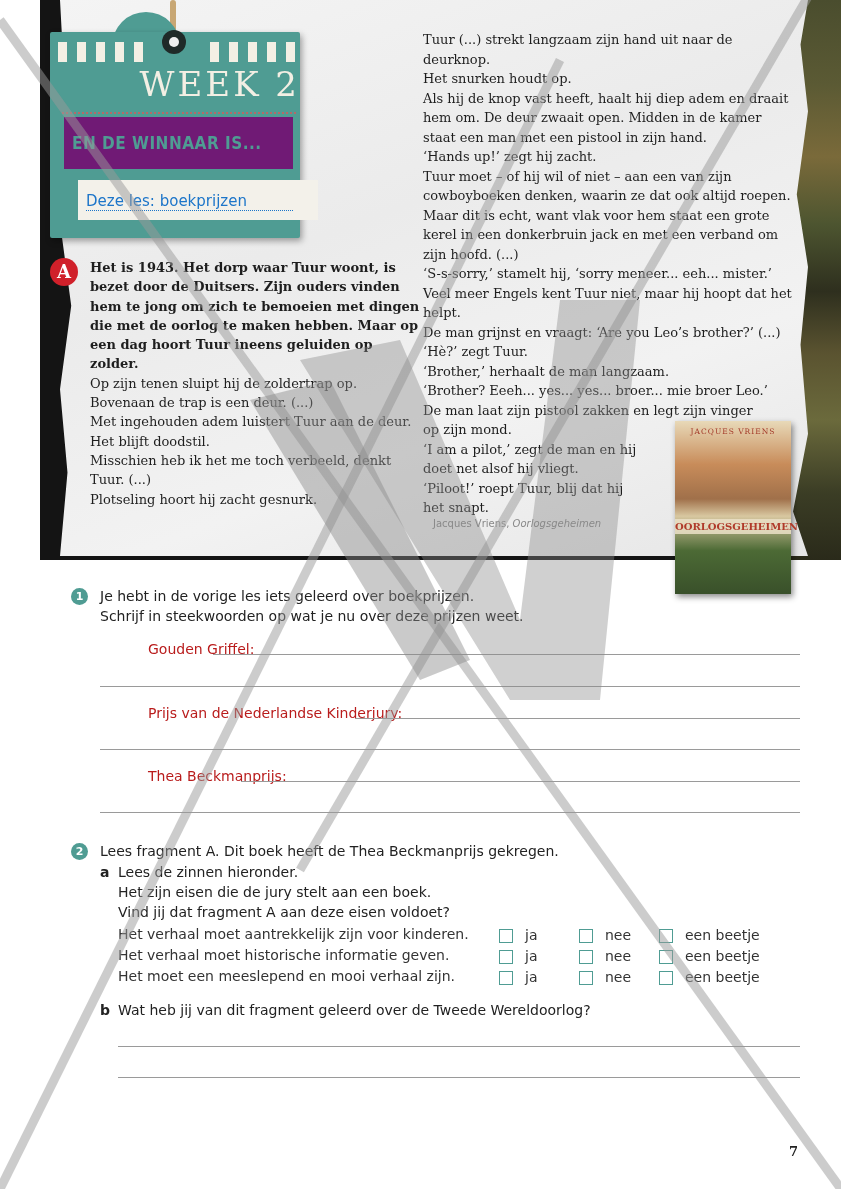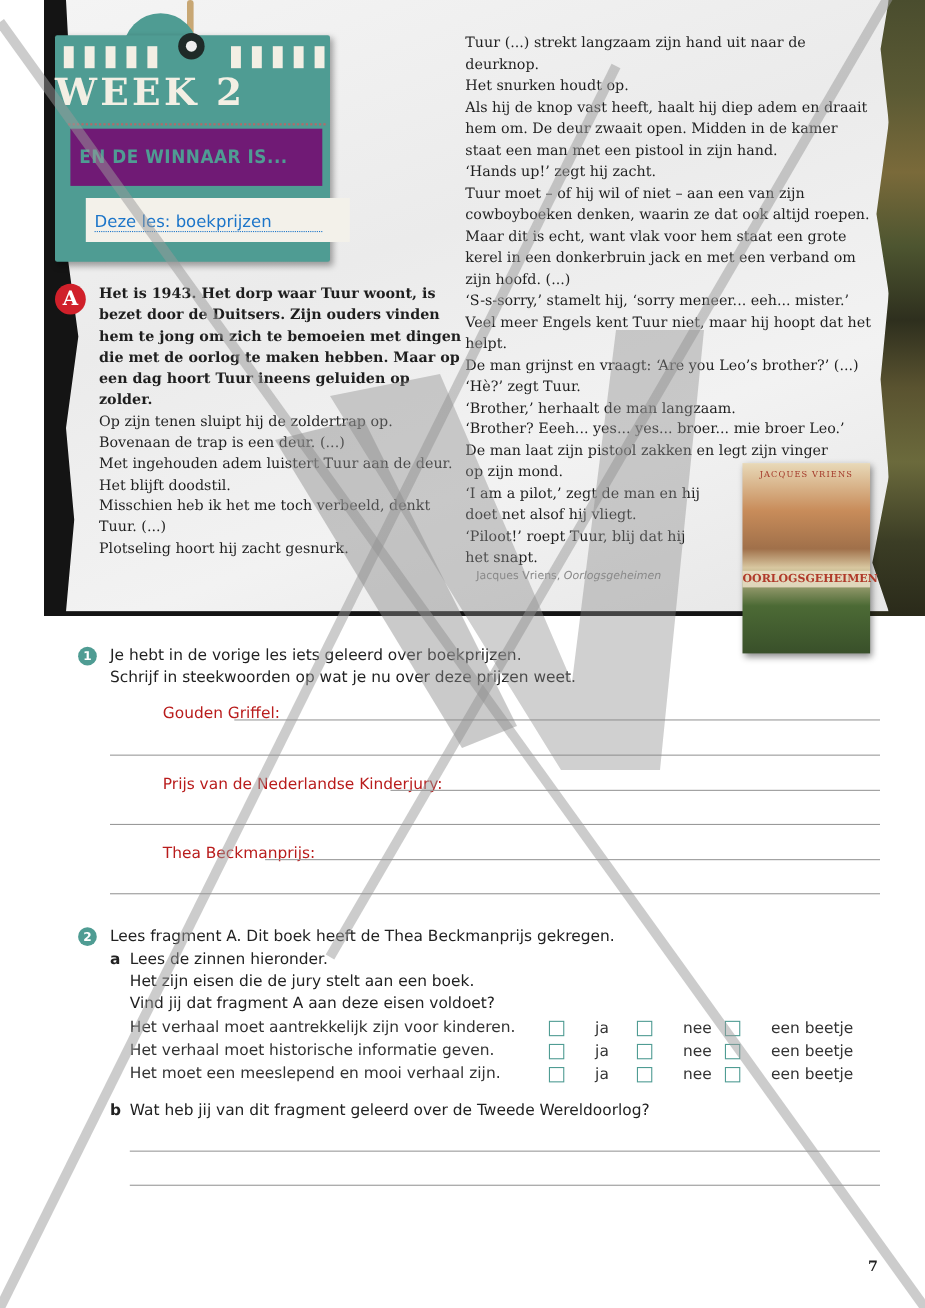--- a/index.html
+++ b/index.html
@@ -12,21 +12,21 @@
     clip-path:polygon(0 0,100% 0,99% 8%,100% 20%,98.5% 35%,100% 48%,99% 62%,100% 78%,98% 92%,100% 100%,0 100%,1% 85%,0 70%,1.5% 55%,0 40%,1% 25%);}
   
   .tag{position:absolute;left:50px;top:32px;width:250px;height:206px;background:#4f9c93;border-radius:2px;box-shadow:2px 3px 6px rgba(0,0,0,.35);}
   .tag-top{position:absolute;left:112px;top:12px;width:68px;height:40px;background:#4f9c93;border-radius:34px 34px 0 0;}
   .tag-hole{position:absolute;left:162px;top:30px;width:24px;height:24px;border-radius:50%;background:#1f2a28;}
   .tag-hole::after{content:"";position:absolute;left:7px;top:7px;width:10px;height:10px;border-radius:50%;background:#eee;}
   .string{position:absolute;left:170px;top:0;width:6px;height:40px;background:#c8a774;border-radius:3px;}
   .bars{position:absolute;left:58px;top:42px;display:flex;gap:10px;}
   .bars span{display:block;width:9px;height:20px;background:#f3efe4;}
   .bars.r{left:210px;}
-  .week{position:absolute;left:50px;top:64px;width:250px;text-align:left;font-family:"DejaVu Serif",serif;font-weight:bold;font-size:34px;letter-spacing:3px;color:#f3efe4;}
+  .week{position:absolute;left:50px;top:64px;width:250px;text-align:right;font-family:"DejaVu Serif",serif;font-weight:normal;font-size:34px;letter-spacing:3px;color:#f3efe4;}
   .dots{position:absolute;left:62px;top:112px;width:234px;border-top:2px dotted #b26a6a;}
   .winbox{position:absolute;left:64px;top:117px;width:229px;height:52px;background:#701a75;}
   .winbox span{position:absolute;left:8px;top:16px;font-family:"DejaVu Sans Condensed","DejaVu Sans",sans-serif;font-weight:bold;font-size:17px;color:#4f9c93;letter-spacing:.5px;}
   .lesbox{position:absolute;left:78px;top:180px;width:240px;height:40px;background:#f3f1ea;}
   .lesbox span{position:absolute;left:8px;top:12px;font-size:15px;color:#1c75c9;border-bottom:1px dotted #1c75c9;padding-right:46px;}
   
   .badgeA{position:absolute;left:50px;top:258px;width:28px;height:28px;border-radius:50%;background:#d0202a;color:#fff;font-family:"DejaVu Serif",serif;font-weight:bold;font-size:18px;text-align:center;line-height:28px;}
   .fragL{position:absolute;left:90px;top:258px;width:330px;font-family:"DejaVu Serif",serif;font-size:13px;line-height:19.3px;color:#1e1e1e;}
   .fragL .intro{font-weight:bold;}
   .fragR{position:absolute;left:423px;top:30px;width:375px;font-family:"DejaVu Serif",serif;font-size:13px;line-height:19.5px;color:#1e1e1e;}
@@ -34,21 +34,21 @@
   .cite i{font-style:italic;}
   .book{position:absolute;left:675px;top:421px;width:116px;height:173px;background:linear-gradient(180deg,#e8d9b8 0%,#c88c5a 25%,#a0704a 45%,#d8c7a0 55%,#4c6a35 75%,#39502a 100%);box-shadow:2px 3px 6px rgba(0,0,0,.45);}
   .book .auth{position:absolute;top:6px;width:100%;text-align:center;font-family:"DejaVu Serif",serif;font-size:7.5px;color:#a43a2a;letter-spacing:1px;font-weight:normal;}
   .book .ttl{position:absolute;top:98px;width:100%;text-align:center;font-family:"DejaVu Serif",serif;font-size:10px;color:#b03a2a;font-weight:bold;background:rgba(235,225,200,.85);padding:2px 0;}
   
   .qnum{position:absolute;width:17px;height:17px;border-radius:50%;background:#4f9c93;color:#fff;font-size:11px;font-weight:bold;text-align:center;line-height:17px;}
   .qtext{position:absolute;font-family:"DejaVu Sans",sans-serif;font-size:14px;color:#222;line-height:20px;}
   .lbl{position:absolute;font-size:14px;color:#b91c1c;margin-left:48px;}
   .line{position:absolute;height:1px;background:#9a9a9a;}
   .crit{position:absolute;left:118px;font-size:14px;color:#333;}
-  .opt{position:absolute;display:flex;align-items:center;gap:28px;font-size:14px;color:#333;}
+  .opt{position:absolute;display:flex;align-items:flex-end;gap:12px;font-size:14px;color:#333;}
   .cb{display:inline-block;width:12px;height:12px;border:1.5px solid #4f9c93;}
   .pagenum{position:absolute;left:789px;top:1144px;font-family:"DejaVu Serif",serif;font-weight:bold;font-size:13px;}
   
   .wm{position:absolute;left:0;top:0;width:841px;height:1189px;pointer-events:none;}
 </style>
 </head>
 <body>
 
 <div class="banner"></div>
 <div class="camo"></div>

